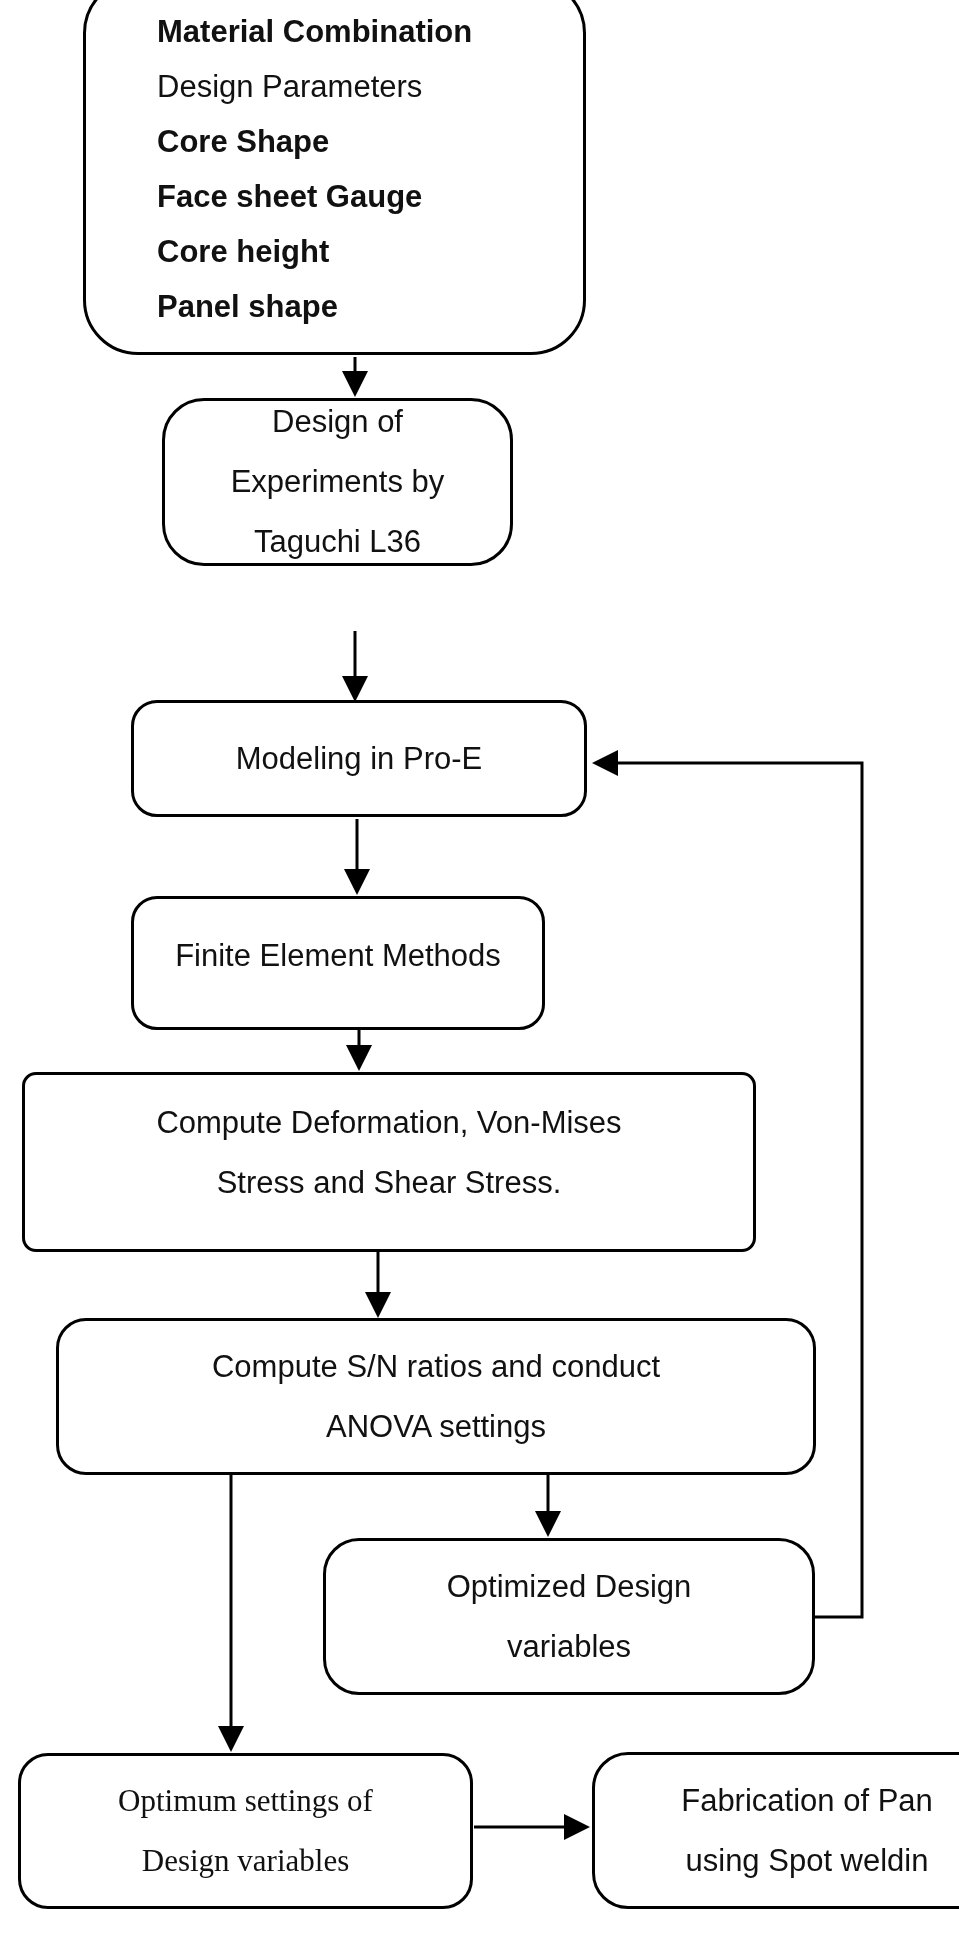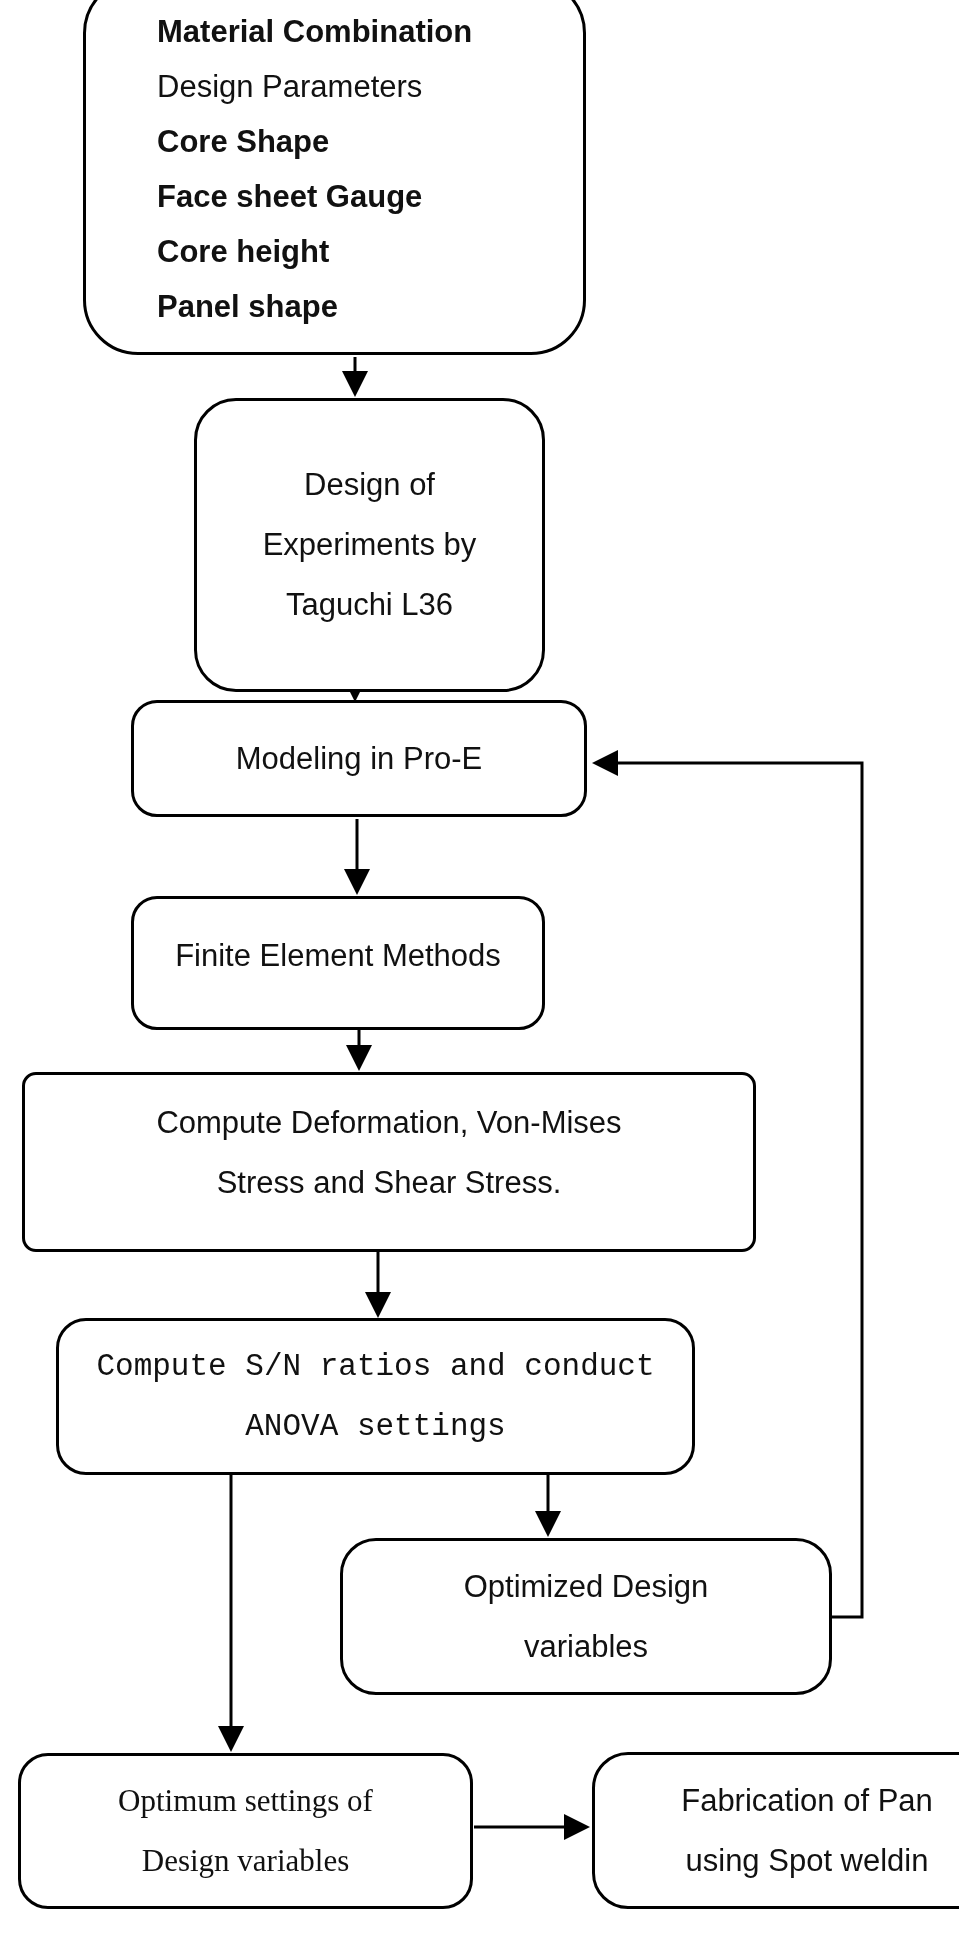--- a/index.html
+++ b/index.html
@@ -36,26 +36,26 @@
   #node-design-parameters{
     left:83px; top:-22px; width:503px; height:377px;
     border-radius:55px;
     align-items:flex-start; justify-content:flex-start;
     text-align:left;
     padding:23px 16px 0 71px;
     line-height:55px;
   }
   #node-design-parameters .param-item{font-weight:700;}
 
-  #node-doe{ left:162px; top:398px; width:351px; height:294px; border-radius:42px;margin-left:32px; }
+  #node-doe{ left:162px; top:398px; width:351px; height:168px; border-radius:42px; }
   #node-modeling{ left:131px; top:700px; width:456px; height:117px; border-radius:26px; }
   #node-fem{ left:131px; top:896px; width:414px; height:134px; border-radius:26px; padding-bottom:14px; }
   #node-compute-results{ left:22px; top:1072px; width:734px; height:180px; border-radius:14px; padding-bottom:18px; }
-  #node-sn-anova{ left:56px; top:1318px; width:639px; height:157px; border-radius:30px;font-family:Liberation Mono, monospace; }
-  #node-optimized-variables{ left:340px; top:1538px; width:492px; height:157px; border-radius:36px; }
+  #node-sn-anova{ left:56px; top:1318px; width:760px; height:157px; border-radius:30px; }
+  #node-optimized-variables{ left:323px; top:1538px; width:492px; height:157px; border-radius:36px; }
   #node-optimum-settings{ left:18px; top:1753px; width:455px; height:156px; border-radius:30px;font-family:Liberation Serif, serif; }
   #node-fabrication{ left:592px; top:1752px; width:430px; height:157px; border-radius:36px; }
 
   .connectors{
     position:absolute; left:0; top:0; width:959px; height:1949px;
     z-index:1; pointer-events:none;
   }
   .connectors .line{ stroke:var(--stroke); stroke-width:3; fill:none; }
   .connectors .head{ fill:var(--stroke); stroke:none; }
 </style>

